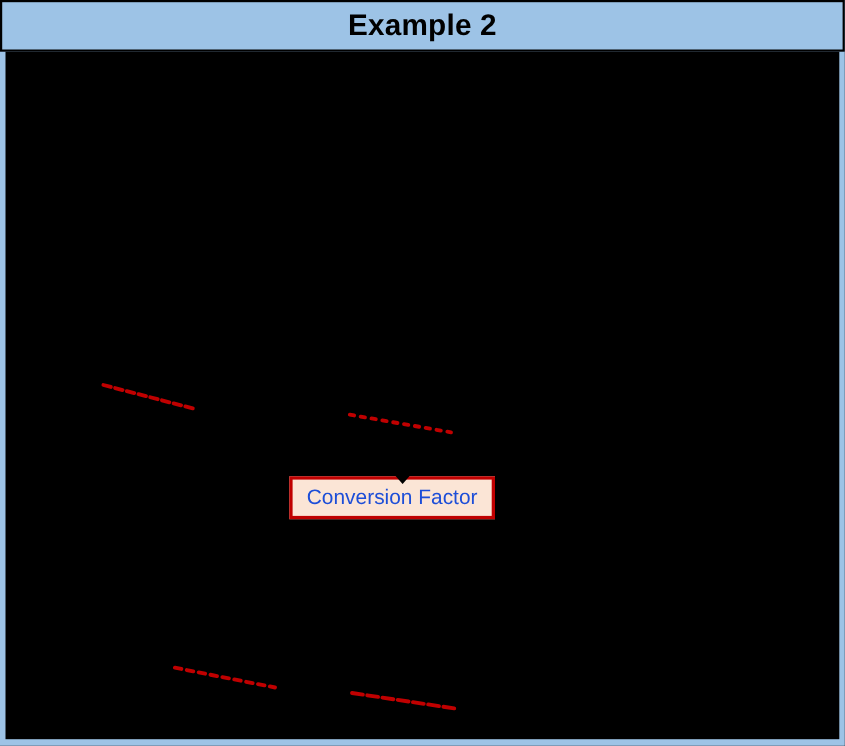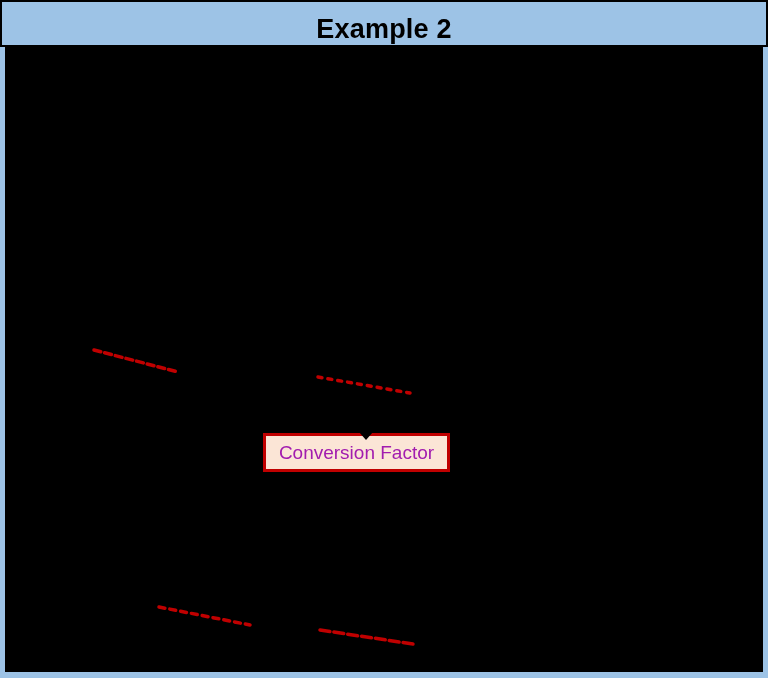--- a/index.html
+++ b/index.html
@@ -17,21 +17,21 @@
   .title-bar {
     position: absolute;
     left: 0;
     top: 0;
     width: 768px;
     height: 47px;
     box-sizing: border-box;
     background: #9dc3e6;
     border: 2px solid #000000;
     display: flex;
-    align-items: flex-end;
+    align-items: center;
     justify-content: center;
   }
   .title-text {
     font-size: 27px;
     font-weight: bold;
     color: #000000;
     letter-spacing: 0.2px;
   }
   .slide {
     position: absolute;
@@ -57,21 +57,21 @@
     height: 39px;
     box-sizing: border-box;
     border: 3px solid #c00000;
     background: #fbe5d6;
     display: flex;
     align-items: center;
     justify-content: center;
   }
   .cf-label {
     font-size: 19px;
-    color: #a21caf;
+    color: #1d4ed8;
     white-space: nowrap;
   }
   .cf-notch {
     position: absolute;
     left: 93px;
     top: -4px;
     width: 0;
     height: 0;
     border-left: 7px solid transparent;
     border-right: 7px solid transparent;

